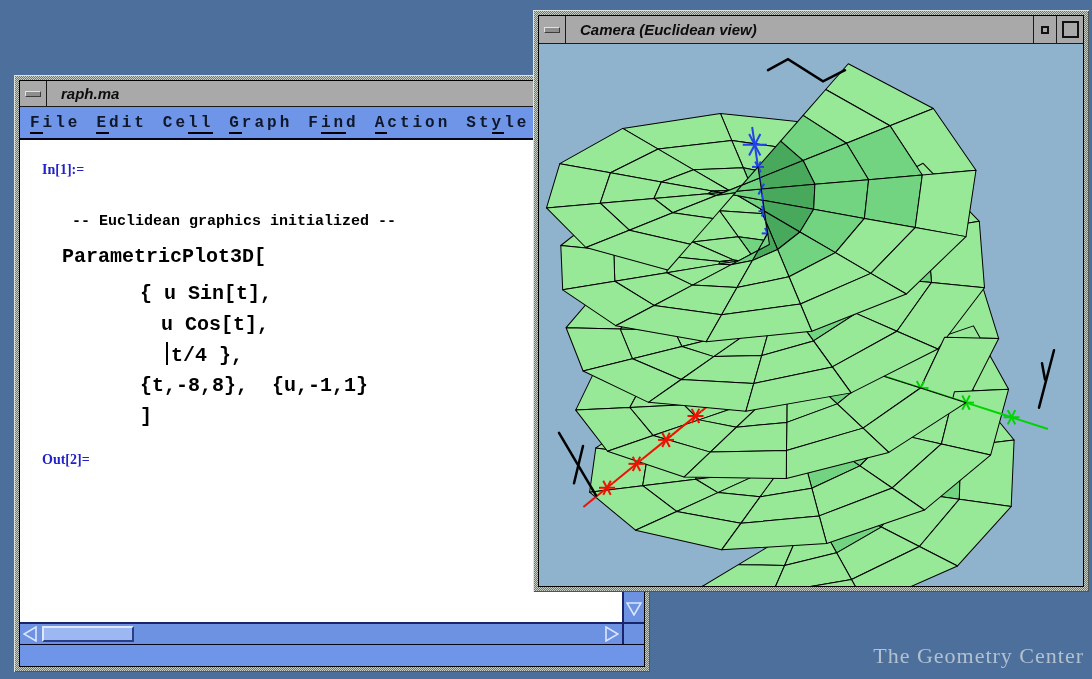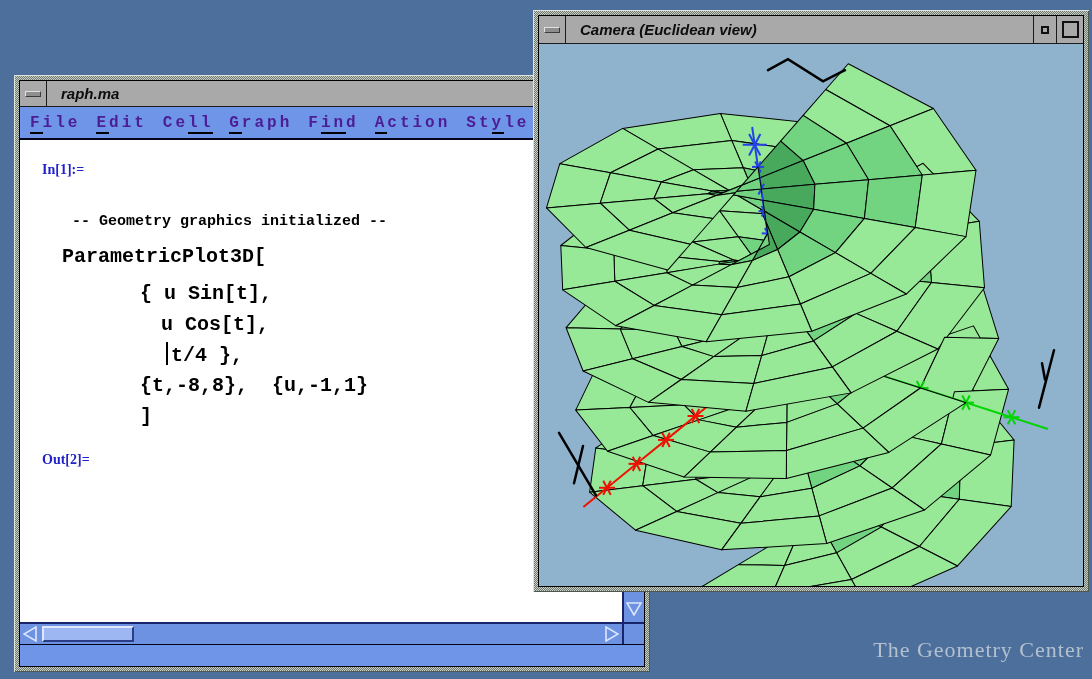--- a/index.html
+++ b/index.html
@@ -2,21 +2,21 @@
 <html><head>
 <meta charset="utf-8">
 <style>
   * { margin:0; padding:0; box-sizing:border-box; }
   html,body { width:1092px; height:679px; overflow:hidden; }
   body { font-family:"Liberation Sans", sans-serif; position:relative; }
 
   .desktop { position:absolute; inset:0; }
 
   .watermark {
-    position:absolute; right:8px; bottom:16px;
+    position:absolute; right:8px; bottom:10px;
     font-family:"Liberation Serif", serif; font-size:22px;
     letter-spacing:1px;
   }
 
   
   .window { position:absolute; padding:5px;
     background-color:#98a29a;
     background-image:conic-gradient(#c8d0c8 25%, #6e786f 25% 50%, #c8d0c8 50% 75%, #6e786f 75%);
     background-size:2px 2px;
     box-shadow:inset 1px 1px 0 #dde4dd, inset -1px -1px 0 #4e5850;
@@ -38,21 +38,21 @@
   .tb-btn .dot { width:8px; height:8px; border:2px solid #111; }
   .tb-btn .sq  { width:17px; height:17px; border:2px solid #111; }
 
   
   .notebook { left:14px; top:75px; width:636px; height:597px; z-index:1; }
   .notebook .titlebar { height:26px; }
 
   .menubar { height:33px; flex:0 0 auto; display:flex; align-items:center;
     gap:16px; padding:0 10px; border-bottom:2px solid #05051a;
     font-family:"Liberation Mono", monospace; font-weight:bold; font-size:16px;
-    letter-spacing:3px; color:#4c1d95; overflow:hidden; white-space:nowrap; }
+    letter-spacing:3px; color:#0f172a; overflow:hidden; white-space:nowrap; }
   .mitem { cursor:default; }
   .mitem .u { border-bottom:2px solid #000; }
 
   .nb-body { flex:1 1 auto; display:flex; min-height:0; }
   .content { flex:1 1 auto; position:relative; background:#fff; overflow:hidden; }
 
   .line { position:absolute; white-space:pre; color:#000; }
   .code { font-family:"Liberation Mono", monospace; font-weight:bold; font-size:20px; }
   .msg  { font-family:"Liberation Mono", monospace; font-weight:bold; font-size:15px; }
   .lbl  { font-family:"Liberation Serif", serif; font-weight:bold; font-size:14px;margin-top:13px; }
@@ -100,21 +100,21 @@
         <span class="mitem"><span></span><span class="u">G</span><span>raph</span></span>
         <span class="mitem"><span>F</span><span class="u">in</span><span>d</span></span>
         <span class="mitem"><span></span><span class="u">A</span><span>ction</span></span>
         <span class="mitem"><span>St</span><span class="u">y</span><span>le</span></span>
         <span class="mitem"><span></span><span class="u">W</span><span></span></span>
       </div>
 
       <div class="nb-body">
         <div class="content">
           <div class="line lbl" style="left:22px;  top:9px;   color:#2222cc;">In[1]:=</div>
-          <div class="line msg" style="left:52px;  top:73px;">-- Geometry graphics initialized --</div>
+          <div class="line msg" style="left:52px;  top:73px;">-- Euclidean graphics initialized --</div>
           <div class="line code" style="left:42px;  top:105px;">ParametricPlot3D[</div>
           <div class="line code" style="left:120px; top:142px;">{ u Sin[t],</div>
           <div class="line code" style="left:141px; top:173px;">u Cos[t],</div>
           <div class="caret" style="left:146px; top:202px;"></div>
           <div class="line code" style="left:151px; top:204px;">t/4 },</div>
           <div class="line code" style="left:120px; top:234px;">{t,-8,8},  {u,-1,1}</div>
           <div class="line code" style="left:120px; top:265px;">]</div>
           <div class="line lbl" style="left:22px;  top:299px; color:#2222cc;">Out[2]=</div>
         </div>
         <div class="vsb">

